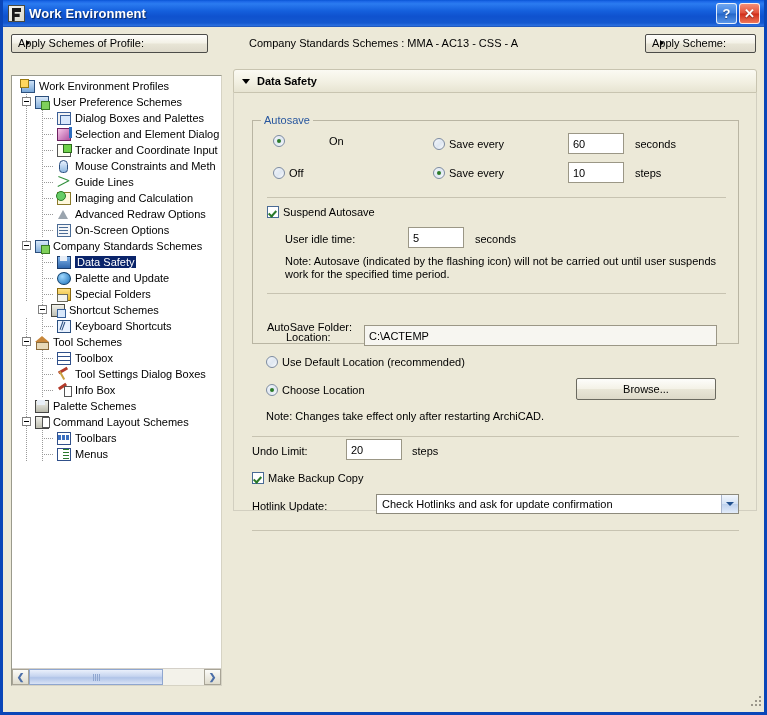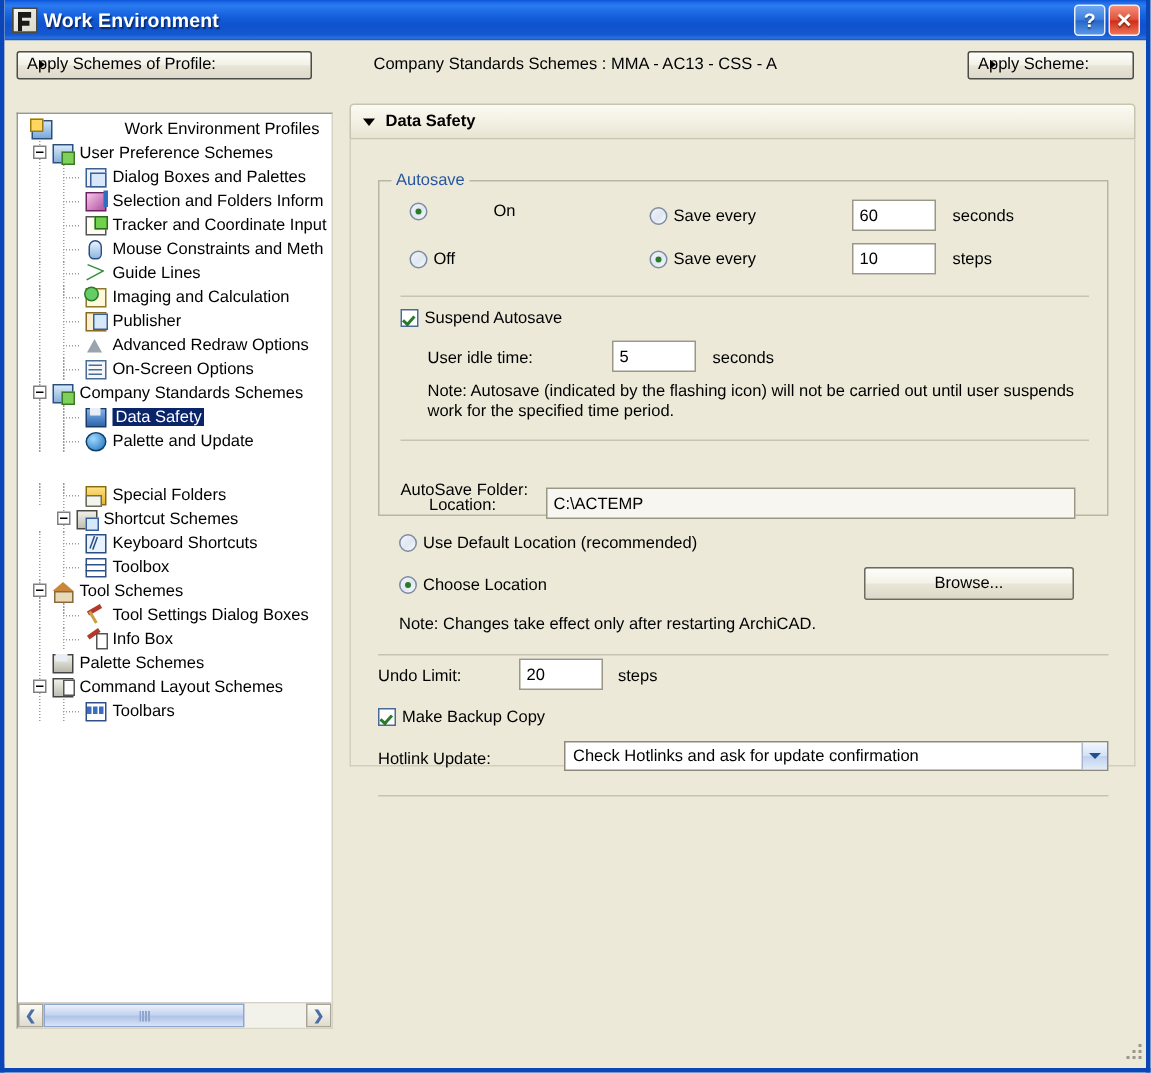--- a/index.html
+++ b/index.html
@@ -497,21 +497,21 @@
     <div class="popbtn" id="scheme-btn">
       <span class="lbl">Apply Scheme:</span>
       <span class="arr"></span>
     </div>
   </div>
 
   <div id="body">
 
     <div id="treepanel">
       <div id="treelist">
-          <div class="tnode" style="padding-left: 8px; gap: 44px;">
+          <div class="tnode" style="padding-left: 8px;">
             <span class="ticon ic-monitor">
               <span class="ic-base"></span>
             </span>
             <span class="tlabel">Work Environment Profiles</span>
           </div>
           <div class="tnode" style="padding-left: 22px;">
             <span class="guide" style="left: 14px;"></span>
             <span class="expander" style="left: 10px;"></span>
             <span class="ticon ic-users">
               <span class="ic-base"></span>
@@ -527,21 +527,21 @@
             </span>
             <span class="tlabel">Dialog Boxes and Palettes</span>
           </div>
           <div class="tnode" style="padding-left: 44px;">
             <span class="guide" style="left: 14px;"></span>
             <span class="guide" style="left: 30px;"></span>
             <span class="hline" style="left: 30px; width: 12px;"></span>
             <span class="ticon ic-sel">
               <span class="ic-base"></span>
             </span>
-            <span class="tlabel">Selection and Folders Inform</span>
+            <span class="tlabel">Selection and Element Dialog</span>
           </div>
           <div class="tnode" style="padding-left: 44px;">
             <span class="guide" style="left: 14px;"></span>
             <span class="guide" style="left: 30px;"></span>
             <span class="hline" style="left: 30px; width: 12px;"></span>
             <span class="ticon ic-tracker">
               <span class="ic-base"></span>
             </span>
             <span class="tlabel">Tracker and Coordinate Input</span>
           </div>
@@ -564,29 +564,20 @@
             <span class="tlabel">Guide Lines</span>
           </div>
           <div class="tnode" style="padding-left: 44px;">
             <span class="guide" style="left: 14px;"></span>
             <span class="guide" style="left: 30px;"></span>
             <span class="hline" style="left: 30px; width: 12px;"></span>
             <span class="ticon ic-imaging">
               <span class="ic-base"></span>
             </span>
             <span class="tlabel">Imaging and Calculation</span>
-          </div>
-          <div class="tnode" style="padding-left: 44px;">
-            <span class="guide" style="left: 14px;"></span>
-            <span class="guide" style="left: 30px;"></span>
-            <span class="hline" style="left: 30px; width: 12px;"></span>
-            <span class="ticon ic-publisher">
-              <span class="ic-base"></span>
-            </span>
-            <span class="tlabel">Publisher</span>
           </div>
           <div class="tnode" style="padding-left: 44px;">
             <span class="guide" style="left: 14px;"></span>
             <span class="guide" style="left: 30px;"></span>
             <span class="hline" style="left: 30px; width: 12px;"></span>
             <span class="ticon ic-redraw">
               <span class="ic-base"></span>
             </span>
             <span class="tlabel">Advanced Redraw Options</span>
           </div>
@@ -618,21 +609,21 @@
           </div>
           <div class="tnode" style="padding-left: 44px;">
             <span class="guide" style="left: 14px;"></span>
             <span class="guide" style="left: 30px;"></span>
             <span class="hline" style="left: 30px; width: 12px;"></span>
             <span class="ticon ic-globe">
               <span class="ic-base"></span>
             </span>
             <span class="tlabel">Palette and Update</span>
           </div>
-          <div class="tnode" style="padding-left: 44px; margin-top: 20px;">
+          <div class="tnode" style="padding-left: 44px;">
             <span class="guide" style="left: 14px;"></span>
             <span class="guide" style="left: 30px;"></span>
             <span class="hline" style="left: 30px; width: 12px;"></span>
             <span class="ticon ic-folderyel">
               <span class="ic-base"></span>
             </span>
             <span class="tlabel">Special Folders</span>
           </div>
           <div class="tnode" style="padding-left: 22px; margin-left: 16px;">
             <span class="guide" style="left: 14px;"></span>
@@ -644,41 +635,41 @@
           </div>
           <div class="tnode" style="padding-left: 44px;">
             <span class="guide" style="left: 14px;"></span>
             <span class="guide" style="left: 30px;"></span>
             <span class="hline" style="left: 30px; width: 12px;"></span>
             <span class="ticon ic-kbd">
               <span class="ic-base"></span>
             </span>
             <span class="tlabel">Keyboard Shortcuts</span>
           </div>
-          <div class="tnode" style="padding-left: 44px;">
-            <span class="guide" style="left: 14px;"></span>
-            <span class="guide" style="left: 30px;"></span>
-            <span class="hline" style="left: 30px; width: 12px;"></span>
-            <span class="ticon ic-grid">
-              <span class="ic-base"></span>
-            </span>
-            <span class="tlabel">Toolbox</span>
-          </div>
           <div class="tnode" style="padding-left: 22px;">
             <span class="guide" style="left: 14px;"></span>
             <span class="expander" style="left: 10px;"></span>
             <span class="ticon ic-house">
               <span class="ic-base"></span>
             </span>
             <span class="tlabel">Tool Schemes</span>
           </div>
           <div class="tnode" style="padding-left: 44px;">
             <span class="guide" style="left: 14px;"></span>
             <span class="guide" style="left: 30px;"></span>
             <span class="hline" style="left: 30px; width: 12px;"></span>
+            <span class="ticon ic-grid">
+              <span class="ic-base"></span>
+            </span>
+            <span class="tlabel">Toolbox</span>
+          </div>
+          <div class="tnode" style="padding-left: 44px;">
+            <span class="guide" style="left: 14px;"></span>
+            <span class="guide" style="left: 30px;"></span>
+            <span class="hline" style="left: 30px; width: 12px;"></span>
             <span class="ticon ic-hammer">
               <span class="ic-base"></span>
             </span>
             <span class="tlabel">Tool Settings Dialog Boxes</span>
           </div>
           <div class="tnode" style="padding-left: 44px;">
             <span class="guide" style="left: 14px;"></span>
             <span class="guide" style="left: 30px;"></span>
             <span class="hline" style="left: 30px; width: 12px;"></span>
             <span class="ticon ic-infobox">
@@ -702,20 +693,29 @@
             <span class="tlabel">Command Layout Schemes</span>
           </div>
           <div class="tnode" style="padding-left: 44px;">
             <span class="guide" style="left: 14px;"></span>
             <span class="guide" style="left: 30px;"></span>
             <span class="hline" style="left: 30px; width: 12px;"></span>
             <span class="ticon ic-toolbars">
               <span class="ic-base"></span>
             </span>
             <span class="tlabel">Toolbars</span>
+          </div>
+          <div class="tnode" style="padding-left: 44px;">
+            <span class="guide" style="left: 14px;"></span>
+            <span class="guide" style="left: 30px;"></span>
+            <span class="hline" style="left: 30px; width: 12px;"></span>
+            <span class="ticon ic-menus">
+              <span class="ic-base"></span>
+            </span>
+            <span class="tlabel">Menus</span>
           </div>
         </div>
 
       <div id="tree-hscroll">
         <div class="sbbtn">❮</div>
         <div id="sbtrack">
           <div id="sbthumb">
             <span class="grip"></span>
           </div>
         </div>

